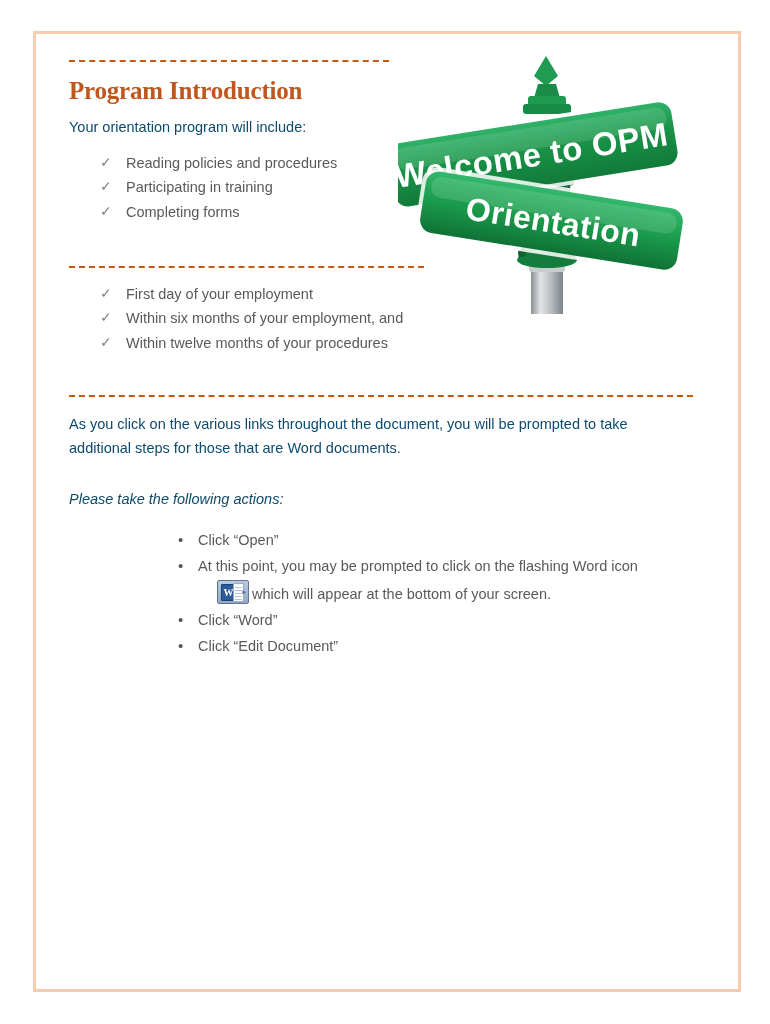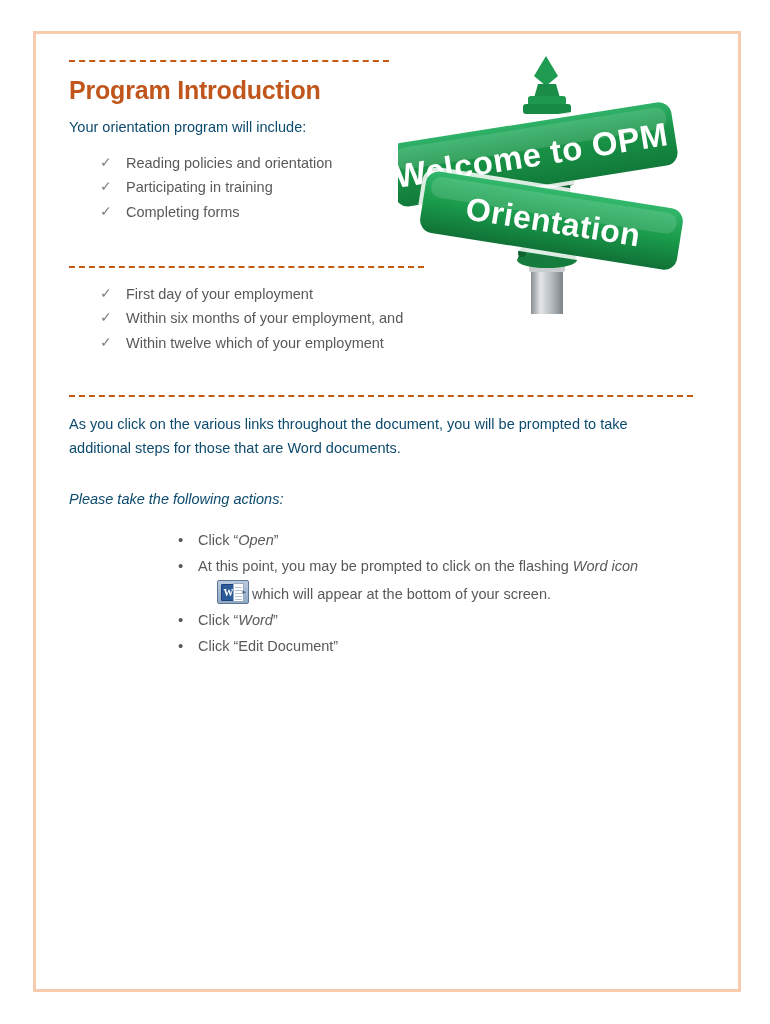--- a/index.html
+++ b/index.html
@@ -46,21 +46,21 @@
     height: 0;
     border-top: 2px dashed #C45911;
     margin: 0;
   }
   .rule.short-1 { width: 320px; margin-bottom: 14px; }
   .rule.short-2 { width: 355px; margin-bottom: 14px; }
   .rule.full    { width: 624px; margin-bottom: 16px; }
 
   
   h1.section-heading {
-    font-family: Liberation Sans, sans-serif;
+    font-family: Liberation Serif, serif;
     font-size: 25px;
     font-weight: bold;
     color: #C0561C;
     margin: 0 0 10px 0;
     letter-spacing: -0.2px;
     line-height: 1.18;
   }
 
   
   p.body-text {
@@ -108,21 +108,21 @@
     margin-bottom: 1px;
   }
   ul.bullet-list li .bullet-glyph {
     position: absolute;
     left: 2px;
     top: -1px;
     font-size: 15px;
     color: #595959;
     line-height: 1.72;
   }
-  .it { font-style: italic; }
+  .it { }
   .ul-txt { }
 
   
   .word-icon-line {
     display: block;
     margin-top: 2px;
     margin-left: 19px;
   }
 
   
@@ -263,21 +263,21 @@
 
     <div class="rule short-1"></div>
 
     <h1 class="section-heading">Program Introduction</h1>
 
     <p class="body-text">Your orientation program will include:</p>
 
     <ul class="check-list">
       <li>
         <span class="check-glyph">✓</span>
-        <span>Reading policies and orientation</span>
+        <span>Reading policies and procedures</span>
       </li>
       <li>
         <span class="check-glyph">✓</span>
         <span>Participating in training</span>
       </li>
       <li>
         <span class="check-glyph">✓</span>
         <span>Completing forms</span>
       </li>
     </ul>
@@ -291,21 +291,21 @@
       <li>
         <span class="check-glyph">✓</span>
         <span>First day of your employment</span>
       </li>
       <li>
         <span class="check-glyph">✓</span>
         <span>Within six months of your employment, and</span>
       </li>
       <li>
         <span class="check-glyph">✓</span>
-        <span>Within twelve which of your employment</span>
+        <span>Within twelve months of your procedures</span>
       </li>
     </ul>
 
     <div style="height:40px"></div>
     <div class="rule full"></div>
 
 
     <p class="body-text"><span>As you click on the various links throughout the document, you will be prompted to take additional steps </span><span class="ul-txt">for those that are Word documents</span><span>.</span></p>
 
     <div style="height:22px"></div>

